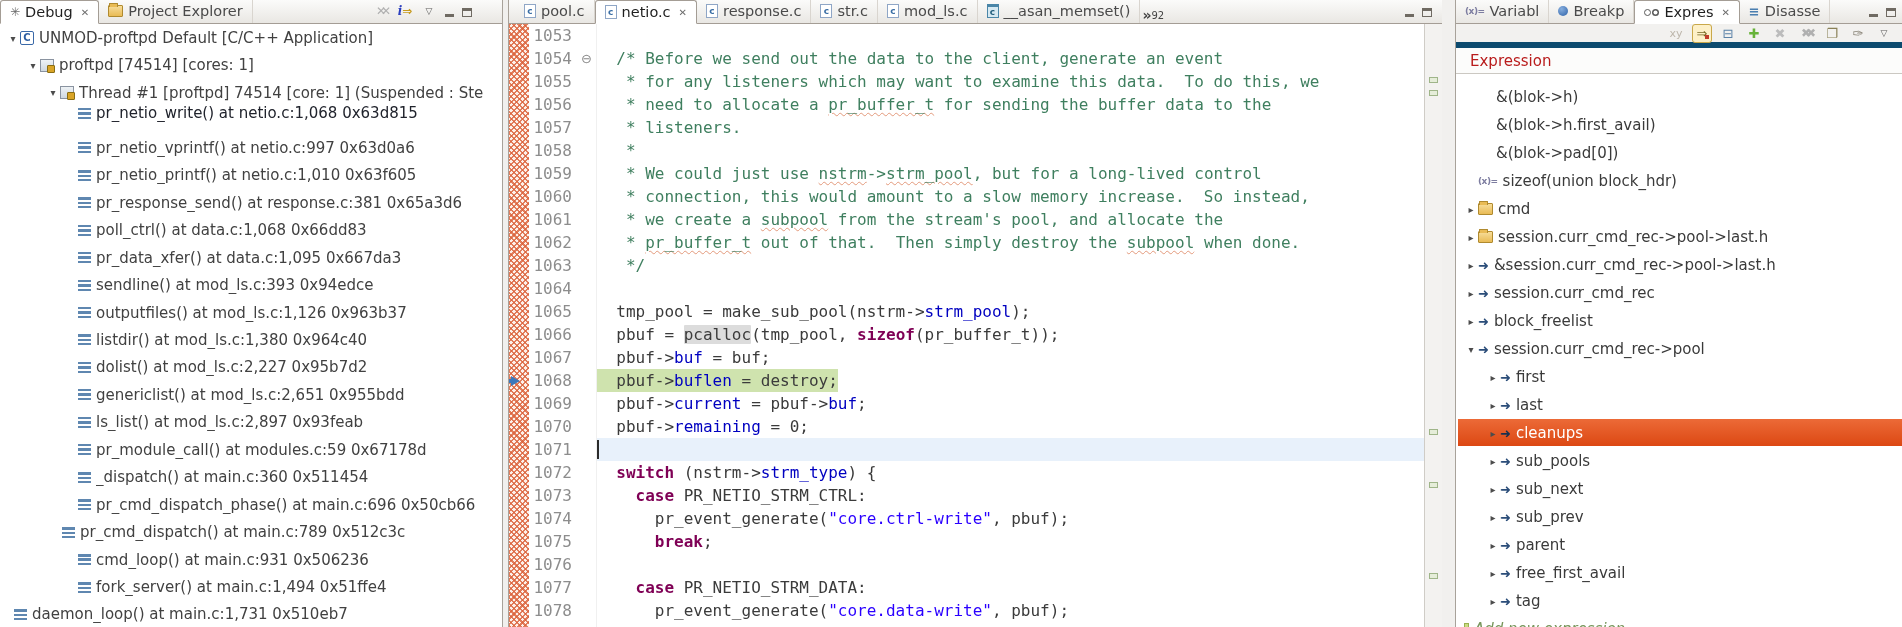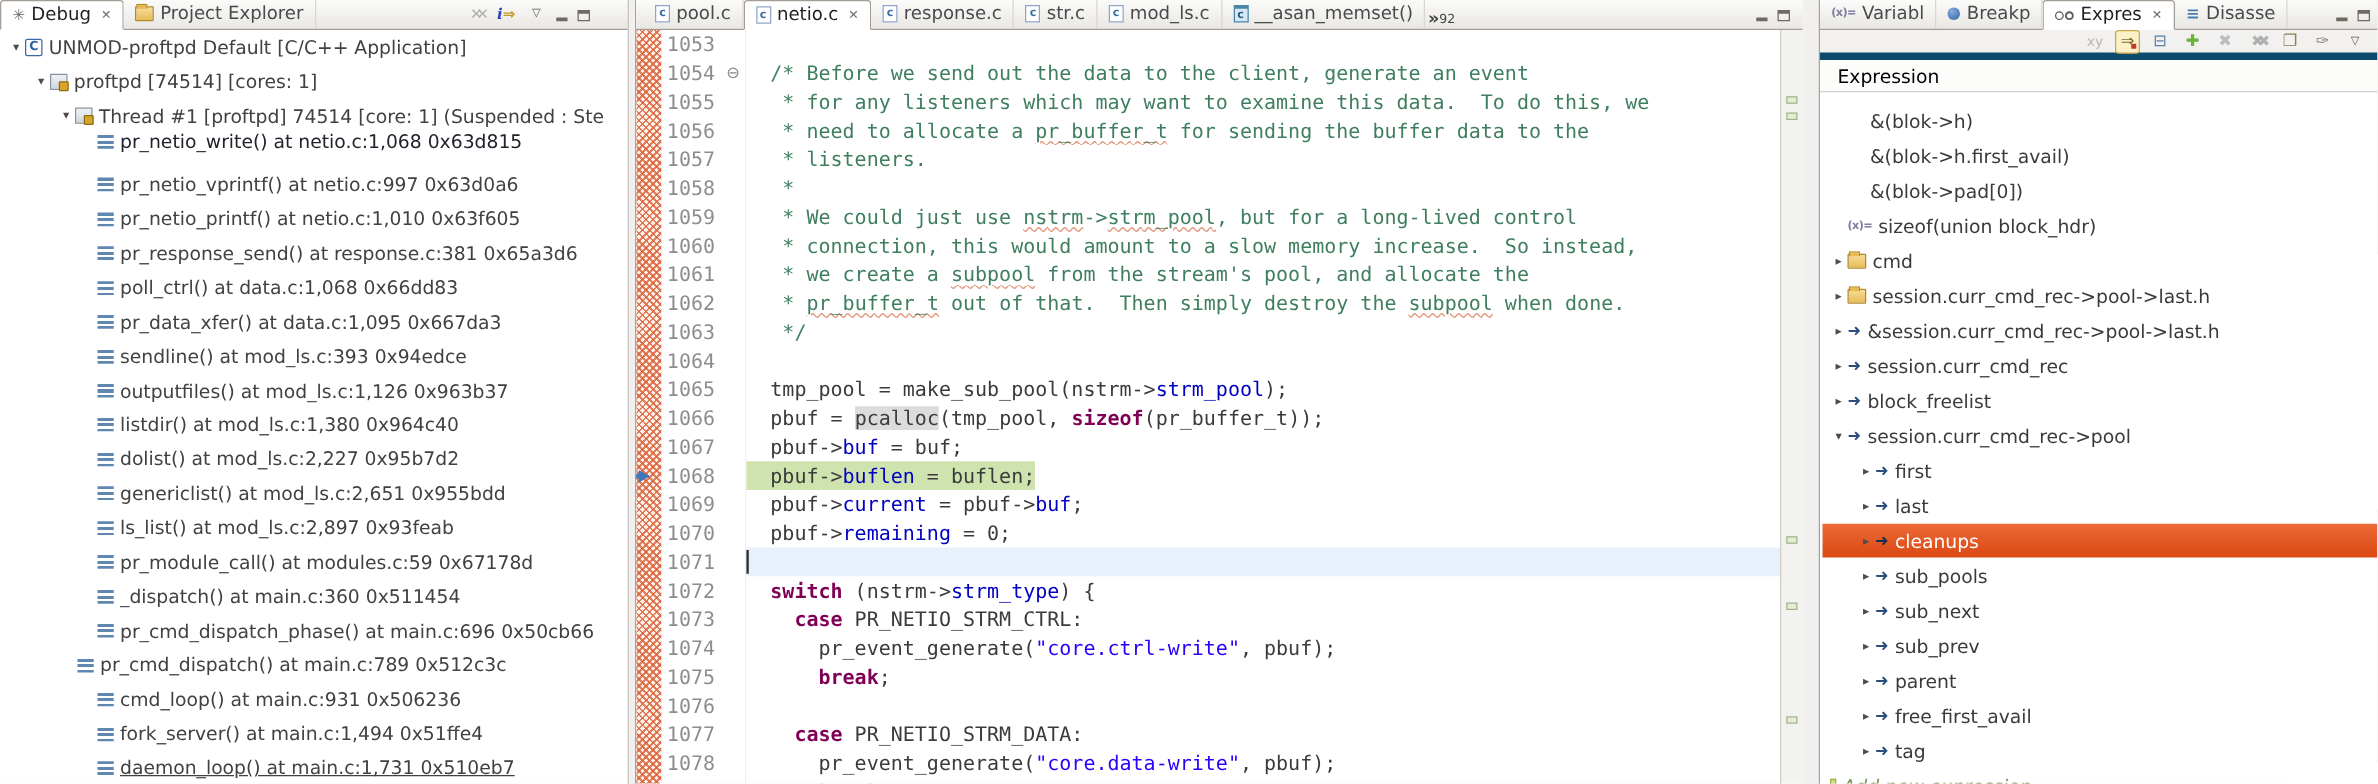--- a/index.html
+++ b/index.html
@@ -74,21 +74,21 @@
   .to { background:#dcdcdc; border-radius:1px; } 
 
   
   .panel-right { flex:1; display:flex; flex-direction:column; background:#fff; }
   .rtoolbar { height:24px; background:#f2f1ef; display:flex; align-items:center; justify-content:flex-end; gap:6px; padding-right:8px; border-bottom:6px solid #0c4a6e; }
   .ticn { display:inline-flex; align-items:center; justify-content:center; width:20px; height:19px; font-size:13px; color:#8f8f8f; }
   .ticn.pressed { background:#fdf0c8; border:1px solid #c9a festa; }
   .ticn.pressed { background:#fdf0c8; border:1px solid #c9a84a; border-radius:3px; }
   .reddot { position:relative; }
   .reddot::after { content:""; position:absolute; right:2px; bottom:3px; width:4px; height:4px; background:#c23a2b; }
-  .colhdr { height:26px; background:#fcfcfb; border-bottom:1px solid #cbc8c2; display:flex; align-items:center; padding-left:14px; font-size:15px; color:#000000; }
+  .colhdr { height:26px; background:#fcfcfb; border-bottom:1px solid #cbc8c2; display:flex; align-items:center; padding-left:14px; font-size:15px; color:#b91c1c; }
   .etree { position:relative; flex:1; background:#fff; overflow:hidden; }
   .erow { position:absolute; left:0; right:0; height:28px; display:flex; align-items:center; white-space:nowrap; font-size:15px; color:#3a3a3a; }
   .erow .lbl { position:relative; z-index:1; }
   .erow.selected::before { content:""; position:absolute; left:2px; right:0; top:0; bottom:1px; background:linear-gradient(#ec6a37,#dc4813); }
   .erow.selected .lbl { color:#fff; }
   .i-watch { color:#2b4d79; font-size:13px; line-height:13px; }
   .erow.selected .i-watch { color:#17304f; }
   .i-xeq { font-size:9px; font-weight:bold; color:#7d7da0; letter-spacing:-0.5px; }
   .i-addexp { display:inline-block; width:5px; height:12px; background:#cadd82; border:1px solid #9ab150; }
   .addlbl { font-style:italic; color:#77955a; }
@@ -228,21 +228,21 @@
         <div class="trow" style="top: 521.55px; padding-left: 64px;">
           <span class="exp"></span>
           <span class="ticon i-frame"></span>
           <span class="lbl">cmd_loop() at main.c:931 0x506236</span>
         </div>
         <div class="trow" style="top: 549px; padding-left: 64px;">
           <span class="exp"></span>
           <span class="ticon i-frame"></span>
           <span class="lbl">fork_server() at main.c:1,494 0x51ffe4</span>
         </div>
-        <div class="trow" style="top: 576.45px; padding-left: 64px; text-decoration: underline;">
+        <div class="trow" style="top: 576.45px; ">
           <span class="exp"></span>
           <span class="ticon i-frame"></span>
           <span class="lbl">daemon_loop() at main.c:1,731 0x510eb7</span>
         </div>
       </div>
   </div>
 
   <div class="sash v1"></div>
 
   <div class="center">
@@ -354,21 +354,21 @@
           <div class="cline"><span><span class="tc">   *</span></span></div>
           <div class="cline"><span><span class="tc">   * We could just use </span><span class="tc wavy">nstrm</span><span class="tc">-&gt;</span><span class="tc wavy">strm_pool</span><span class="tc">, but for a long-lived control</span></span></div>
           <div class="cline"><span><span class="tc">   * connection, this would amount to a slow memory increase.  So instead,</span></span></div>
           <div class="cline"><span><span class="tc">   * we create a </span><span class="tc wavy">subpool</span><span class="tc"> from the stream's pool, and allocate the</span></span></div>
           <div class="cline"><span><span class="tc">   * </span><span class="tc wavy">pr_buffer_t</span><span class="tc"> out of that.  Then simply destroy the </span><span class="tc wavy">subpool</span><span class="tc"> when done.</span></span></div>
           <div class="cline"><span><span class="tc">   */</span></span></div>
           <div class="cline"><span></span></div>
           <div class="cline"><span><span>  tmp_pool = make_sub_pool(nstrm-&gt;</span><span class="tf">strm_pool</span><span>);</span></span></div>
           <div class="cline"><span><span>  pbuf = </span><span class="to">pcalloc</span><span>(tmp_pool, </span><span class="tk">sizeof</span><span>(pr_buffer_t));</span></span></div>
           <div class="cline"><span><span>  pbuf-&gt;</span><span class="tf">buf</span><span> = buf;</span></span></div>
-          <div class="cline"><span class="execwrap"><span>  pbuf-&gt;</span><span class="tf">buflen</span><span> = buflen;</span></span></div>
+          <div class="cline"><span class="execwrap"><span>  pbuf-&gt;</span><span class="tf">buflen</span><span> = destroy;</span></span></div>
           <div class="cline"><span><span>  pbuf-&gt;</span><span class="tf">current</span><span> = pbuf-&gt;</span><span class="tf">buf</span><span>;</span></span></div>
           <div class="cline"><span><span>  pbuf-&gt;</span><span class="tf">remaining</span><span> = 0;</span></span></div>
           <div class="cline cursorline"><span></span><span class="caret"></span></div>
           <div class="cline"><span><span>  </span><span class="tk">switch</span><span> (nstrm-&gt;</span><span class="tf">strm_type</span><span>) {</span></span></div>
           <div class="cline"><span><span>    </span><span class="tk">case</span><span> PR_NETIO_STRM_CTRL:</span></span></div>
           <div class="cline"><span><span>      pr_event_generate(</span><span class="ts">"core.ctrl-write"</span><span>, pbuf);</span></span></div>
           <div class="cline"><span><span>      </span><span class="tk">break</span><span>;</span></span></div>
           <div class="cline"><span></span></div>
           <div class="cline"><span><span>    </span><span class="tk">case</span><span> PR_NETIO_STRM_DATA:</span></span></div>
           <div class="cline"><span><span>      pr_event_generate(</span><span class="ts">"core.data-write"</span><span>, pbuf);</span></span></div>

